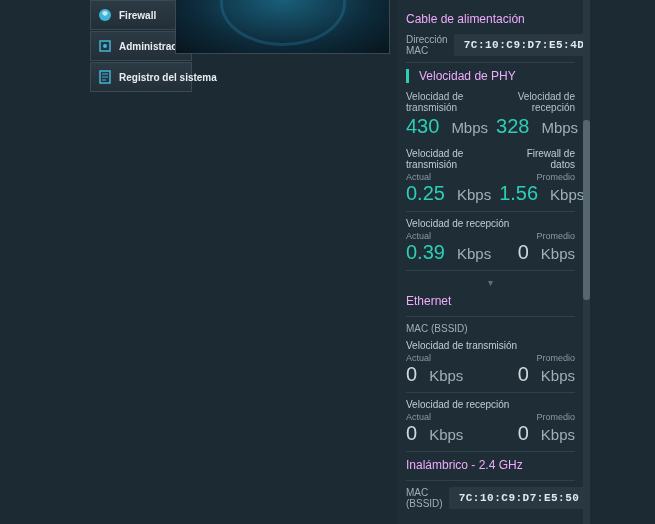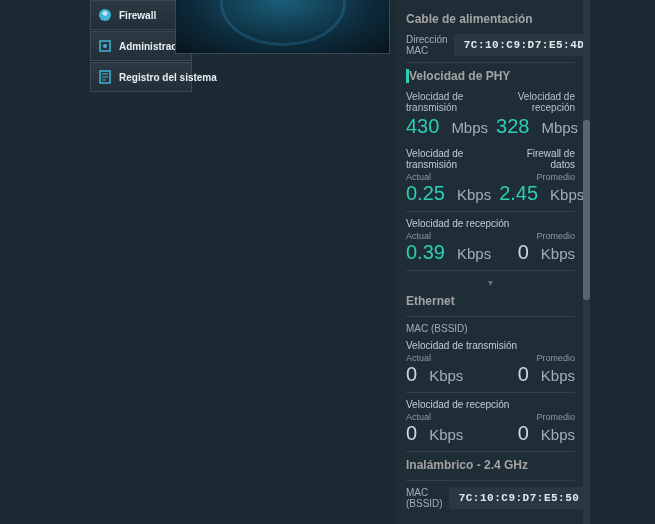--- a/index.html
+++ b/index.html
@@ -79,25 +79,25 @@
   }
   .scrollbar-thumb{
     position:absolute;
     left:0;width:7px;
     top:120px;height:180px;
     background:#56676f;
     border-radius:3px;
   }
   .section-title {
     font-size: 12px;
-    font-weight: bold;
-    color: #a3a3a3;
+    font-weight: normal;
+    color: #f0abfc;
     margin: 6px 0 8px 0;
   }
-  .section-title.pad { padding-left: 0; border-left:3px solid #2ccfb5;}
+  .section-title.pad { padding-left: 10px; border-left:3px solid #2ccfb5;}
   .row {
     display:flex;
     gap:6px;
     margin-bottom:6px;
   }
   .field-label { color:#9fb0ba; font-size:10px; }
   .field-val {
     background:#2a3842;
     color:#dfe9ee;
     font-family: "Courier New", monospace;
@@ -229,21 +229,21 @@
   <div class="two-col">
     <span class="tiny-label">Actual</span>
     <span class="tiny-label">Promedio</span>
   </div>
   <div class="two-col">
     <div class="metric">
         <span class="big">0.25</span>
         <span class="unit">Kbps</span>
       </div>
     <div class="metric">
-        <span class="big">2.45</span>
+        <span class="big">1.56</span>
         <span class="unit">Kbps</span>
       </div>
   </div>
   <hr class="sep">
   <div class="group-title">Velocidad de recepción</div>
   <div class="two-col">
     <span class="tiny-label">Actual</span>
     <span class="tiny-label">Promedio</span>
   </div>
   <div class="two-col">

